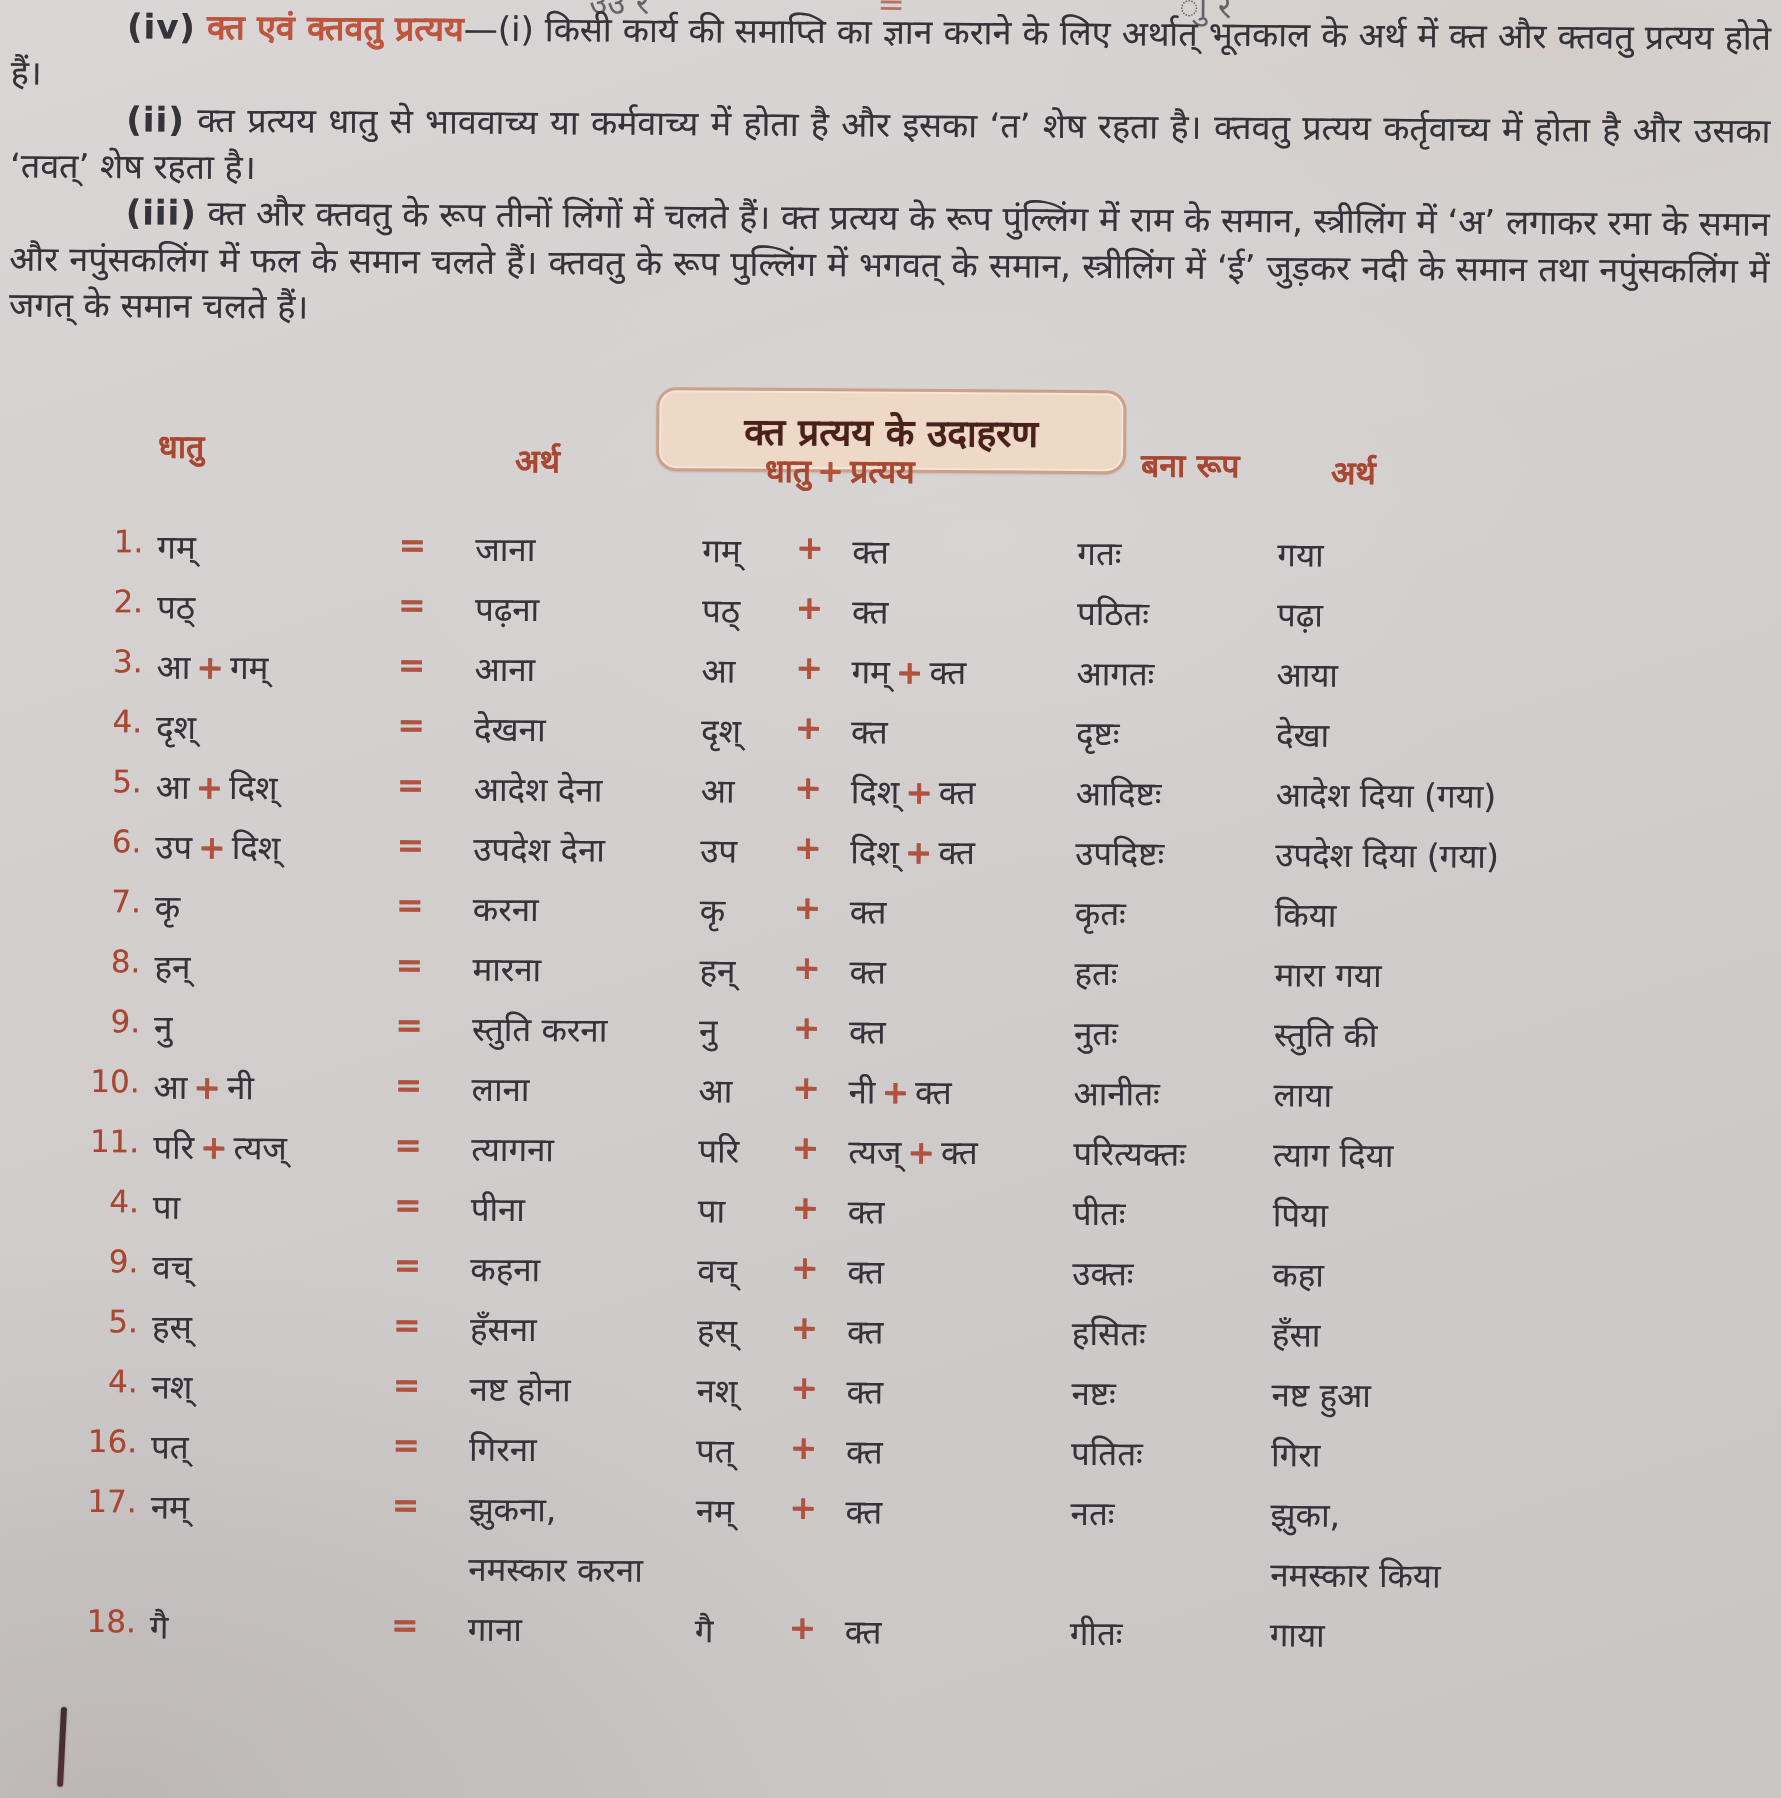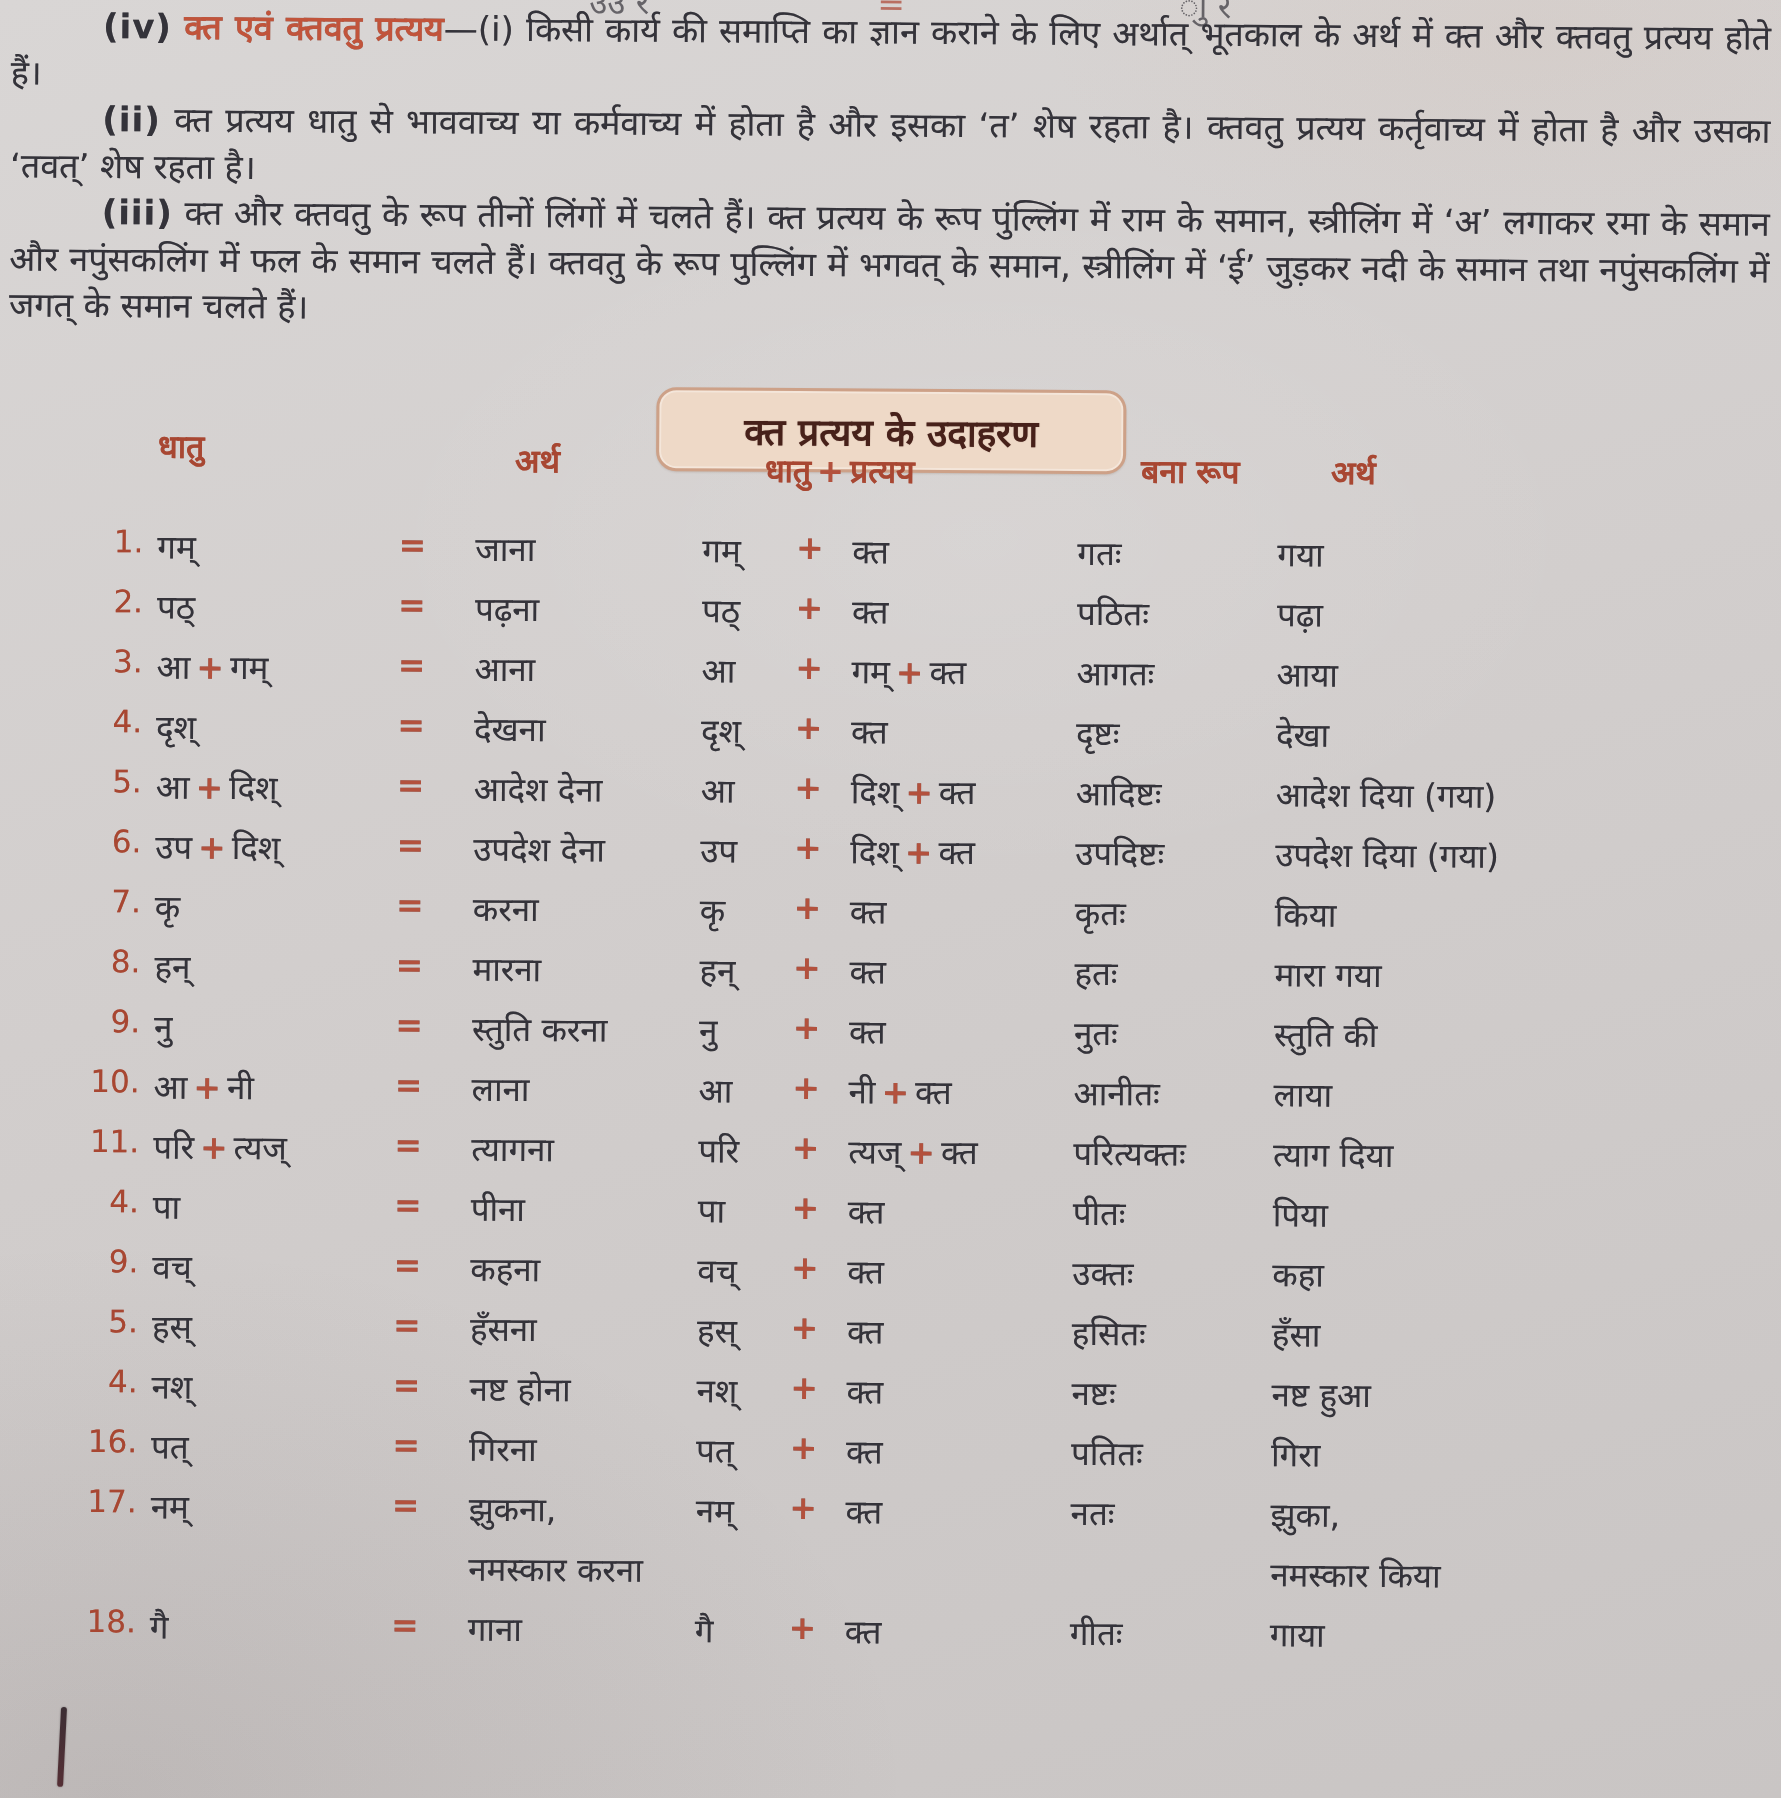--- a/index.html
+++ b/index.html
@@ -17,41 +17,41 @@
   .frag{position:absolute;font-size:33px;color:#4a484e;opacity:.8;}
   .f1{left:588px;top:-20px;}
   .f2{left:876px;top:-16px;color:#b25646;}
   .f3{left:1178px;top:-20px;}
 
   
   .paras{position:absolute;left:10px;top:8px;width:1760px;
     font-size:34px;line-height:46.5px;text-align:justify;
     text-shadow:0 0 .6px rgba(38,36,44,.45);}
   .para{margin:0;text-indent:92px;}
-  .marker{font-weight:bold;letter-spacing:1px;}
+  .marker{font-weight:bold;letter-spacing:1px;margin-left:24px;}
   .m-light{font-weight:bold;}
   .accent{color:#c1543b;font-weight:bold;}
 
   
   .heading-box{position:absolute;left:658px;top:388px;width:464px;height:78px;
     background:#eed9c7;border:3px solid #cda188;border-radius:20px;
     box-shadow:inset 0 0 0 2px rgba(255,255,255,.35), 0 1px 2px rgba(90,60,40,.15);
     display:flex;align-items:center;justify-content:center;}
   .heading-box span{font-size:37px;font-weight:bold;color:#47211a;
     text-shadow:0 0 .8px rgba(71,33,26,.5);}
 
   
   .thead{position:absolute;left:0;top:428px;width:100%;height:80px;
     color:#a84732;font-size:32px;font-weight:bold;
     text-shadow:0 0 .5px rgba(168,71,50,.6);}
   .thead .h{position:absolute;white-space:nowrap;}
   .h-root{left:160px;top:0;}
   .h-meaning{left:517px;top:12px;}
   .h-combo{left:767px;top:20px;}
-  .h-formed{left:1143px;top:18px;}
+  .h-formed{left:1143px;top:12px;}
   .h-meaning2{left:1333px;top:18px;}
 
   
   .tbody{position:absolute;left:88px;top:528px;display:grid;
     grid-template-columns:72px 230px 50px 235px 115px 45px 225px 195px 420px;
     grid-auto-rows:60px;font-size:33px;
     text-shadow:0 0 .6px rgba(38,36,44,.45);}
   .cell{white-space:nowrap;overflow:visible;}
   .c-num{color:#a84732;text-align:right;padding-right:14px;font-size:31px;
     text-shadow:0 0 .5px rgba(168,71,50,.6);}

